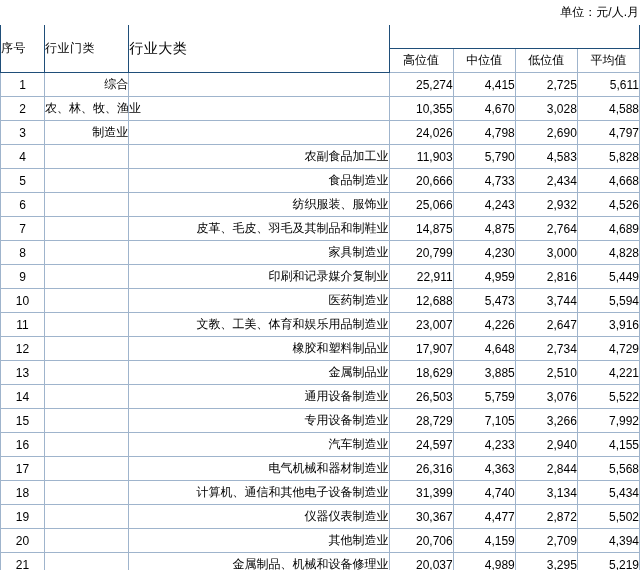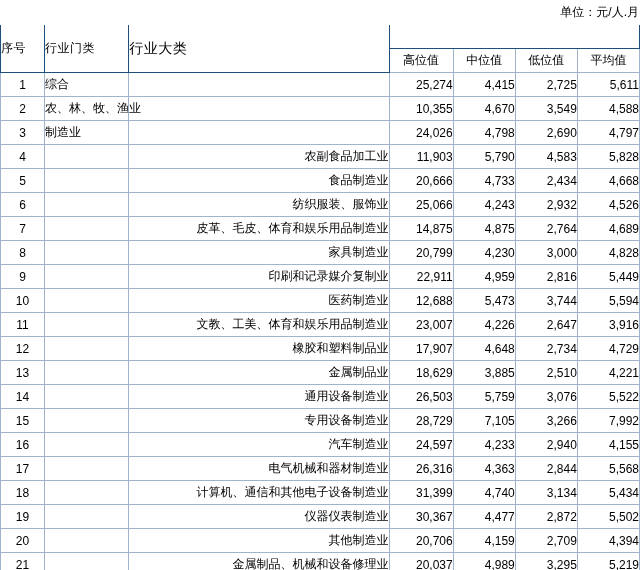--- a/index.html
+++ b/index.html
@@ -64,21 +64,21 @@
     font-weight: bold;
     border: 1px solid #9fb4cc !important;
     height: 22px;
     font-family: Liberation Mono, monospace;
   }
   .c-seq {
     text-align: center;
     font-size: 12px;
   }
   .c-cat {
-    text-align: left;
+    text-align: right;
     padding-left: 8px;
     font-size: 12.5px;
   }
   .c-big {
     text-align: right;
     padding-left: 6px;
     font-size: 12.5px;
   }
   .c-num {
     text-align: right;
@@ -128,21 +128,21 @@
           <td class="c-num">4,415</td>
           <td class="c-num">2,725</td>
           <td class="c-num">5,611</td>
         </tr>
         <tr>
           <td class="c-seq">2</td>
           <td class="c-cat nowrap">农、林、牧、渔业</td>
           <td class="c-big nowrap"></td>
           <td class="c-num">10,355</td>
           <td class="c-num">4,670</td>
-          <td class="c-num">3,549</td>
+          <td class="c-num">3,028</td>
           <td class="c-num">4,588</td>
         </tr>
         <tr>
           <td class="c-seq">3</td>
           <td class="c-cat nowrap">制造业</td>
           <td class="c-big nowrap"></td>
           <td class="c-num">24,026</td>
           <td class="c-num">4,798</td>
           <td class="c-num">2,690</td>
           <td class="c-num">4,797</td>
@@ -170,21 +170,21 @@
           <td class="c-cat nowrap"></td>
           <td class="c-big nowrap">纺织服装、服饰业</td>
           <td class="c-num">25,066</td>
           <td class="c-num">4,243</td>
           <td class="c-num">2,932</td>
           <td class="c-num">4,526</td>
         </tr>
         <tr>
           <td class="c-seq">7</td>
           <td class="c-cat nowrap"></td>
-          <td class="c-big nowrap">皮革、毛皮、体育和娱乐用品制造业</td>
+          <td class="c-big nowrap">皮革、毛皮、羽毛及其制品和制鞋业</td>
           <td class="c-num">14,875</td>
           <td class="c-num">4,875</td>
           <td class="c-num">2,764</td>
           <td class="c-num">4,689</td>
         </tr>
         <tr>
           <td class="c-seq">8</td>
           <td class="c-cat nowrap"></td>
           <td class="c-big nowrap">家具制造业</td>
           <td class="c-num">20,799</td>

